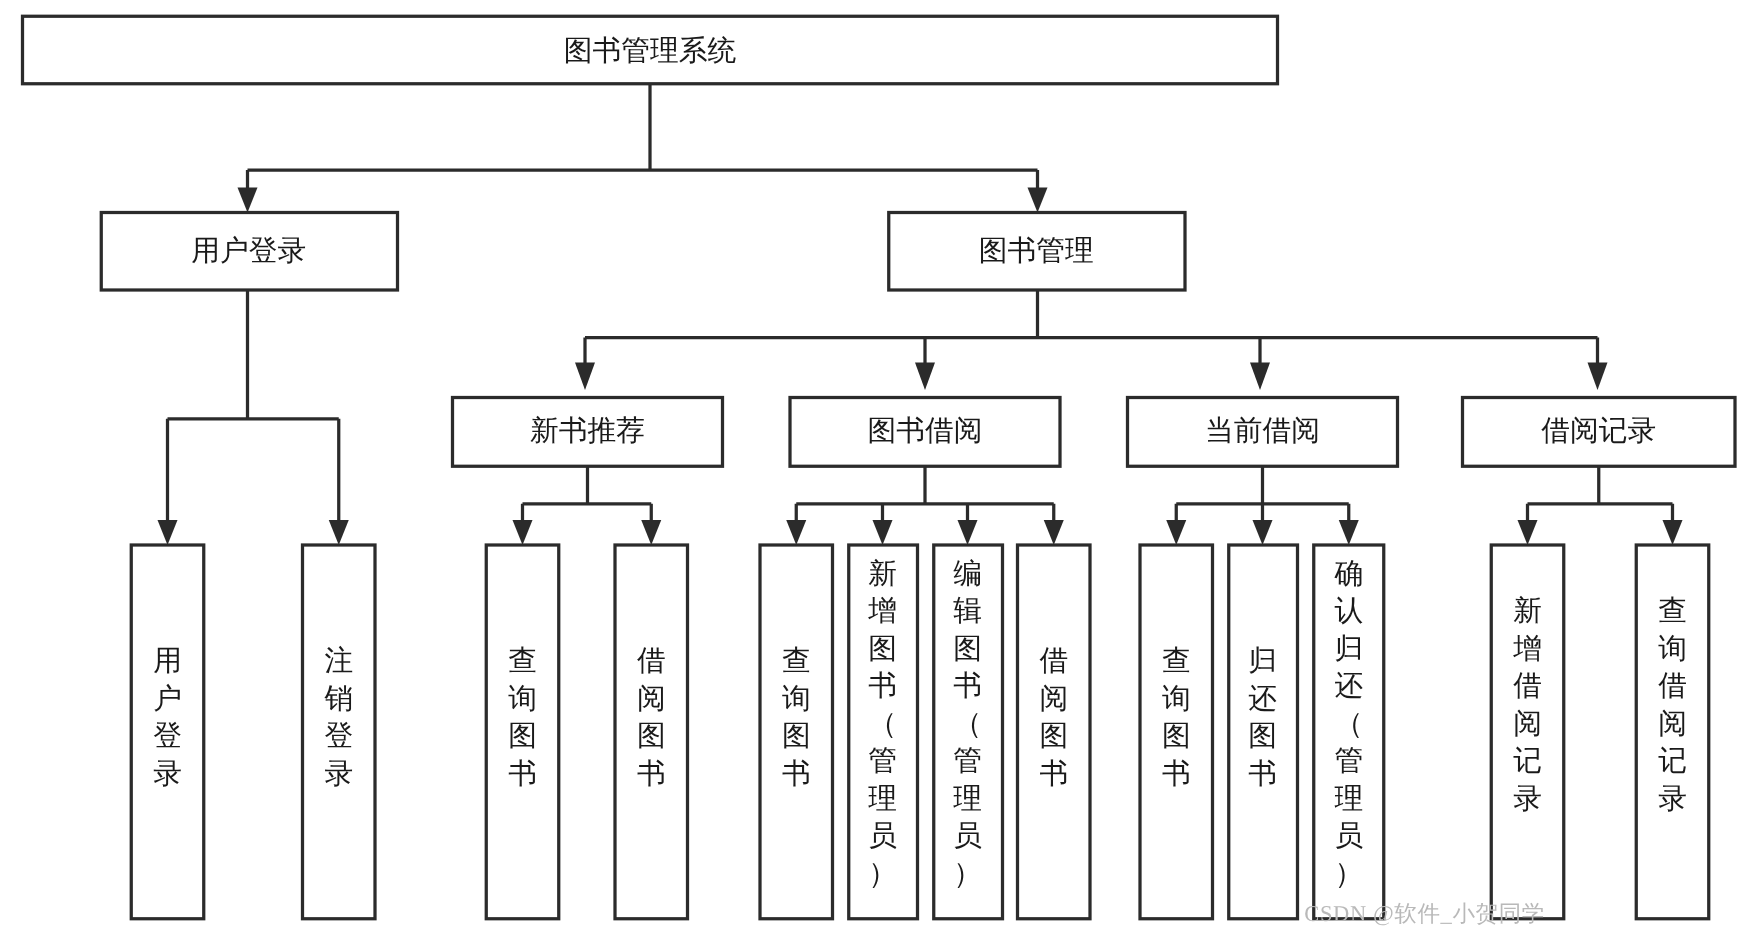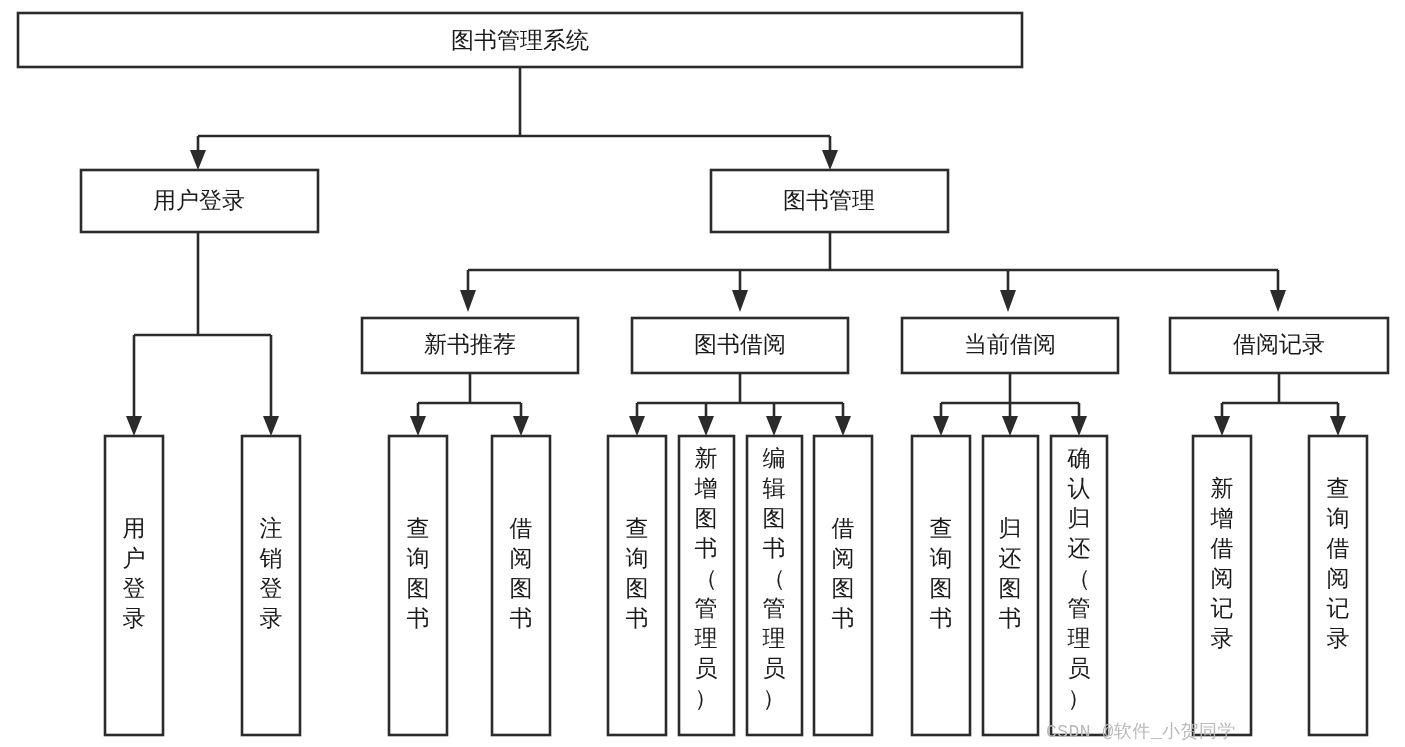--- a/index.html
+++ b/index.html
@@ -52,21 +52,21 @@
   .node-label-v {
     font-family: "Liberation Sans", "DejaVu Sans", sans-serif;
     font-size: 23px;
     fill: #1a1a1a;
     text-anchor: middle;
   }
   .watermark {
     position: absolute;
     right: 8px;
     bottom: 4px;
-    font-family: Liberation Mono, monospace;
+    font-family: Liberation Serif, serif;
     font-size: 18px;
     color: #b9b9b9;
     white-space: nowrap;
     letter-spacing: 0.5px;
     pointer-events: none;
   }
 </style>
 </head>
 <body>
 

